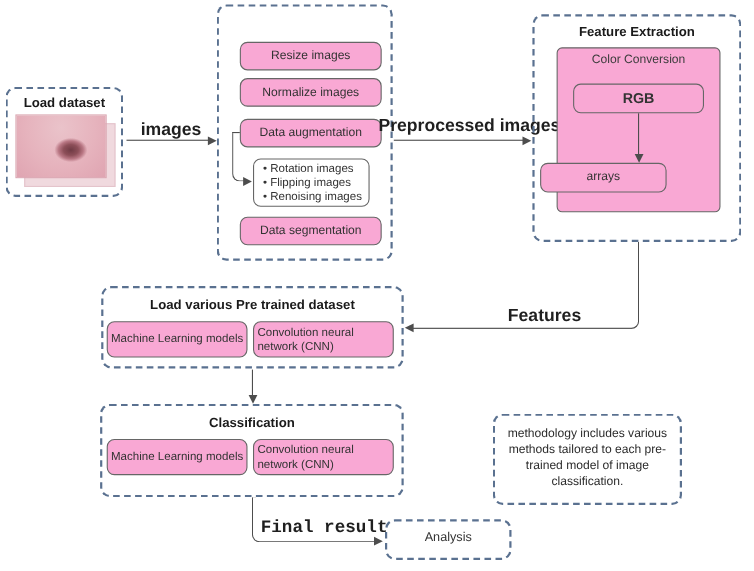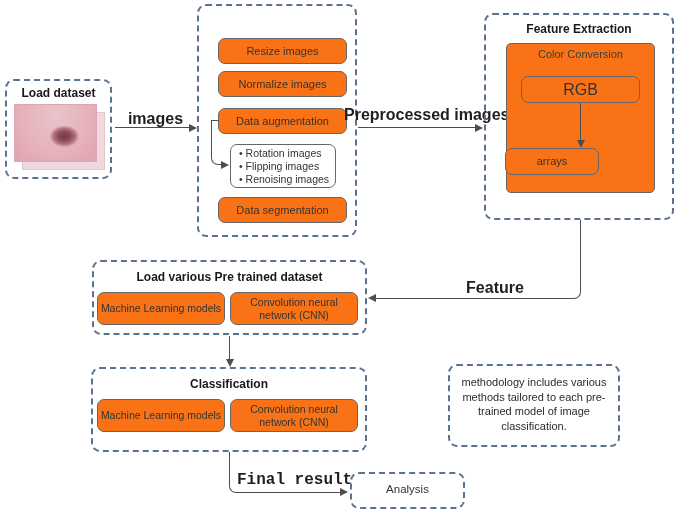--- a/index.html
+++ b/index.html
@@ -11,23 +11,23 @@
   .gbox{
     position:absolute;border:2px dashed #5a7190;border-radius:9px;
     background:transparent;box-sizing:border-box;
   }
   .gtitle{
     position:absolute;font-weight:bold;font-size:12px;color:#1a1a1a;
     text-align:center;white-space:nowrap;
   }
   
   .sbox{
-    position:absolute;border:1.5px solid #666;border-radius:7px;background:#f97316;
+    position:absolute;border:1.5px solid #666;border-radius:7px;background:#f9a8d4;
     box-sizing:border-box;display:flex;align-items:center;justify-content:center;
-    font-size:11px;color:#333;text-align:center;line-height:13px;padding:1px 3px;
+    font-size:11px;color:#333;line-height:13px;padding:1px 3px;
   }
   
   .hline{position:absolute;height:0;border-top:1.5px solid #4d4d4d;}
   .vline{position:absolute;width:0;border-left:1.5px solid #4d4d4d;}
   .elbow-br{position:absolute;border-right:1.5px solid #4d4d4d;border-bottom:1.5px solid #4d4d4d;border-bottom-right-radius:7px;box-sizing:border-box;}
   .elbow-bl{position:absolute;border-left:1.5px solid #4d4d4d;border-bottom:1.5px solid #4d4d4d;border-bottom-left-radius:7px;box-sizing:border-box;}
   .ah-right{position:absolute;width:0;height:0;border-top:4px solid transparent;border-bottom:4px solid transparent;border-left:8px solid #4d4d4d;}
   .ah-left{position:absolute;width:0;height:0;border-top:4px solid transparent;border-bottom:4px solid transparent;border-right:8px solid #4d4d4d;}
   .ah-down{position:absolute;width:0;height:0;border-left:4px solid transparent;border-right:4px solid transparent;border-top:8px solid #4d4d4d;}
   .flowlabel{
@@ -86,43 +86,43 @@
   <div class="ah-right" style="left:221px;top:161px;"></div>
 
   <div class="hline" style="left:358px;top:127px;width:119px;"></div>
   <div class="ah-right" style="left:475px;top:124px;"></div>
   <div class="flowlabel" style="left:344px;top:106px;width:120px;">Preprocessed images</div>
 
   <div class="gbox" style="left:484px;top:13px;width:190px;height:207px;"></div>
   <div class="gtitle" style="left:484px;top:22px;width:190px;">Feature Extraction</div>
   <div class="sbox" style="left:506px;top:43px;width:149px;height:150px;align-items:flex-start;border-radius:5px;"></div>
   <div class="gtitle" style="left:506px;top:48px;width:149px;font-weight:normal;font-size:11px;color:#3c3c3c;">Color Conversion</div>
-  <div class="sbox" style="left:521px;top:76px;width:119px;height:27px;font-size:16px;">RGB</div>
+  <div class="sbox" style="left:521px;top:76px;width:119px;height:27px;font-size:13px;font-weight:bold;">RGB</div>
   <div class="vline" style="left:580px;top:103px;height:39px;"></div>
   <div class="ah-down" style="left:577px;top:140px;"></div>
-  <div class="sbox" style="left:505px;top:148px;width:94px;height:27px;">arrays</div>
+  <div class="sbox" style="left:491px;top:148px;width:115px;height:27px;">arrays</div>
 
   <div class="elbow-br" style="left:372px;top:220px;width:209px;height:79px;"></div>
   <div class="ah-left" style="left:368px;top:294px;"></div>
-  <div class="flowlabel" style="left:445px;top:279px;width:100px;">Feature</div>
+  <div class="flowlabel" style="left:445px;top:279px;width:100px;">Features</div>
 
   <div class="gbox" style="left:92px;top:260px;width:275px;height:75px;"></div>
   <div class="gtitle" style="left:92px;top:270px;width:275px;">Load various Pre trained dataset</div>
   <div class="sbox" style="left:97px;top:292px;width:128px;height:33px;font-size:10.5px;white-space:nowrap;">Machine Learning models</div>
   <div class="sbox" style="left:230px;top:292px;width:128px;height:33px;font-size:10.5px;">Convolution neural network (CNN)</div>
 
   <div class="vline" style="left:229px;top:336px;height:25px;"></div>
   <div class="ah-down" style="left:226px;top:359px;"></div>
 
   <div class="gbox" style="left:91px;top:367px;width:276px;height:85px;"></div>
   <div class="gtitle" style="left:91px;top:377px;width:276px;">Classification</div>
   <div class="sbox" style="left:97px;top:399px;width:128px;height:33px;font-size:10.5px;white-space:nowrap;">Machine Learning models</div>
   <div class="sbox" style="left:230px;top:399px;width:128px;height:33px;font-size:10.5px;">Convolution neural network (CNN)</div>
 
-  <div class="note" style="left:448px;top:364px;width:172px;height:83px;">methodology includes various methods tailored to each pre-trained model of image classification.</div>
+  <div class="note" style="left:448px;top:376px;width:172px;height:83px;">methodology includes various methods tailored to each pre-trained model of image classification.</div>
 
   <div class="elbow-bl" style="left:229px;top:452px;width:113px;height:41px;"></div>
   <div class="ah-right" style="left:340px;top:488px;"></div>
   <div class="flowlabel" style="left:237px;top:471px;width:100px;font-family:Liberation Mono, monospace;">Final result</div>
 
   <div class="gbox" style="left:350px;top:472px;width:115px;height:37px;"></div>
   <div class="gtitle" style="left:350px;top:483px;width:115px;font-weight:normal;font-size:11.5px;color:#333;">Analysis</div>
 
 </div>
 

